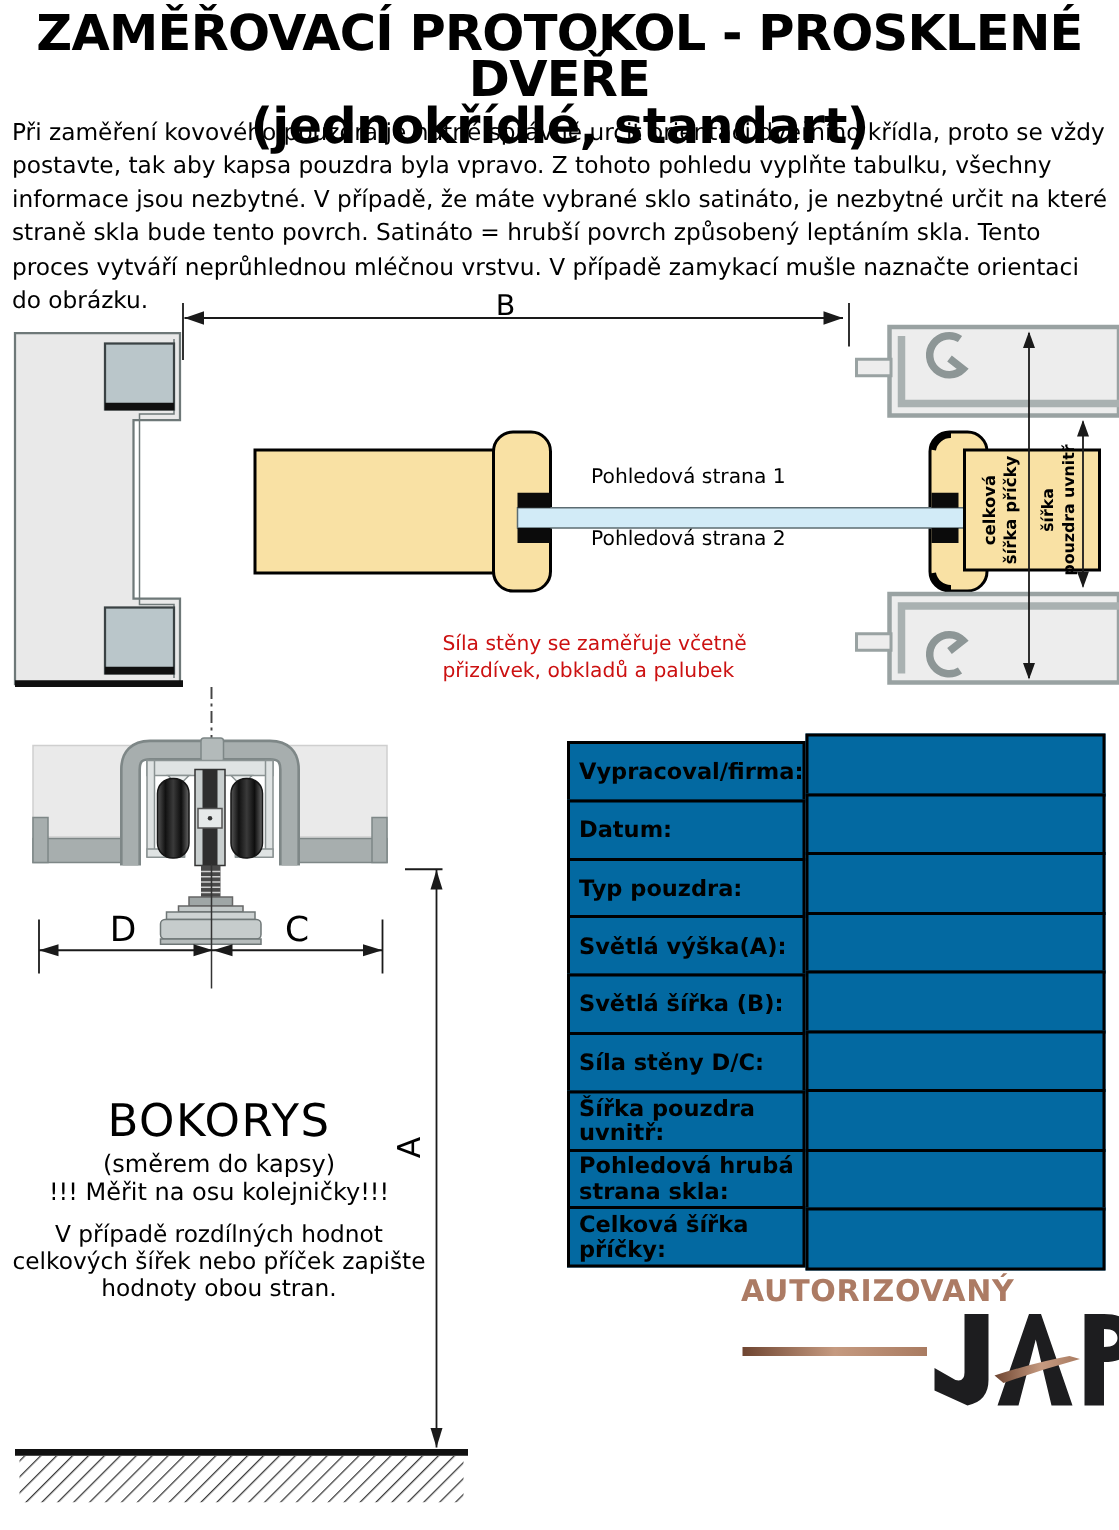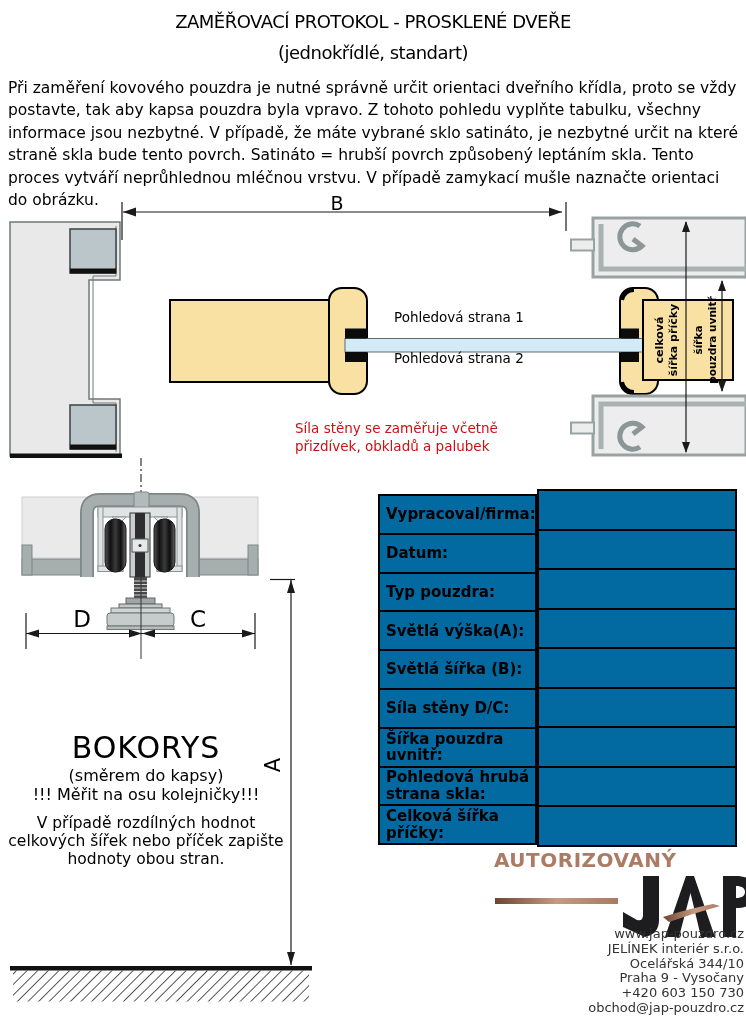--- a/index.html
+++ b/index.html
@@ -1,19 +1,19 @@
 <!DOCTYPE html>
 <html><head>
 <meta charset="utf-8">
 <style>
   html,body{margin:0;padding:0;background:#888;}
   .page{position:relative;width:746px;height:1020px;background:#fff;overflow:hidden;
         font-family:"DejaVu Sans","Liberation Sans",sans-serif;color:#000;}
   .doc-title{position:absolute;top:6px;left:0;width:746px;text-align:center;
-             font-weight:normal;font-size:18px;line-height:31px;letter-spacing:-0.5px;}
+             font-weight:bold;font-size:33px;line-height:31px;letter-spacing:-0.5px;}
   .intro{position:absolute;top:77px;left:8px;width:734px;font-size:15.5px;line-height:22.4px;}
   .diagram{position:absolute;left:0;}
   .svgtxt{font-family:"DejaVu Sans","Liberation Sans",sans-serif;}
   .dimline{stroke:#1a1a1a;stroke-width:1.2;fill:none;}
   .ah{fill:#1a1a1a;stroke:none;}
   .caption{position:absolute;left:-2px;top:730px;width:296px;text-align:center;}
   .caption .t1{font-size:30px;line-height:36px;letter-spacing:1px;}
   .caption .t2{font-size:16px;line-height:19px;}
   .caption .gap{height:10px;}
   .caption .t3{font-size:15.5px;line-height:18px;}
@@ -300,22 +300,14 @@
           <stop offset="0.55" stop-color="#c59a80"></stop>
         <stop offset="1" stop-color="#a97b61"></stop>
       </linearGradient>
     </defs>
     <path fill="#1d1d1f" d="M30,0 h16 v44 q0,14 -14,17 L10,51 V36 l14,8 q6,1.5 6,-5 Z"></path>
     <path fill="#1d1d1f" d="M52,61 L73,0 h8 L102,61 H88 L77.5,17 66,61 Z"></path>
     <path fill="url(#cu2)" d="M50,41 Q78,32 100,28 L107,30 Q80,37.5 56,46 Z"></path>
     <path fill="#1d1d1f" fill-rule="evenodd" d="M110,0 h13 v61 h-13 Z M123,0 c14,0 20,7 20,16 c0,9 -6,16 -20,16 Z M123,10 c6,0 9,2.2 9,6 c0,3.8 -3,6 -9,6 Z"></path>
   </svg>
 
-  <div class="footer-contact">
-    <div>www.jap-pouzdro.cz</div>
-    <div>JELÍNEK interiér s.r.o.</div>
-    <div>Ocelářská 344/10</div>
-    <div>Praha 9 - Vysočany</div>
-    <div>+420 603 150 730</div>
-    <div>obchod@jap-pouzdro.cz</div>
-  </div>
 
 </div>
 
 </body></html>

